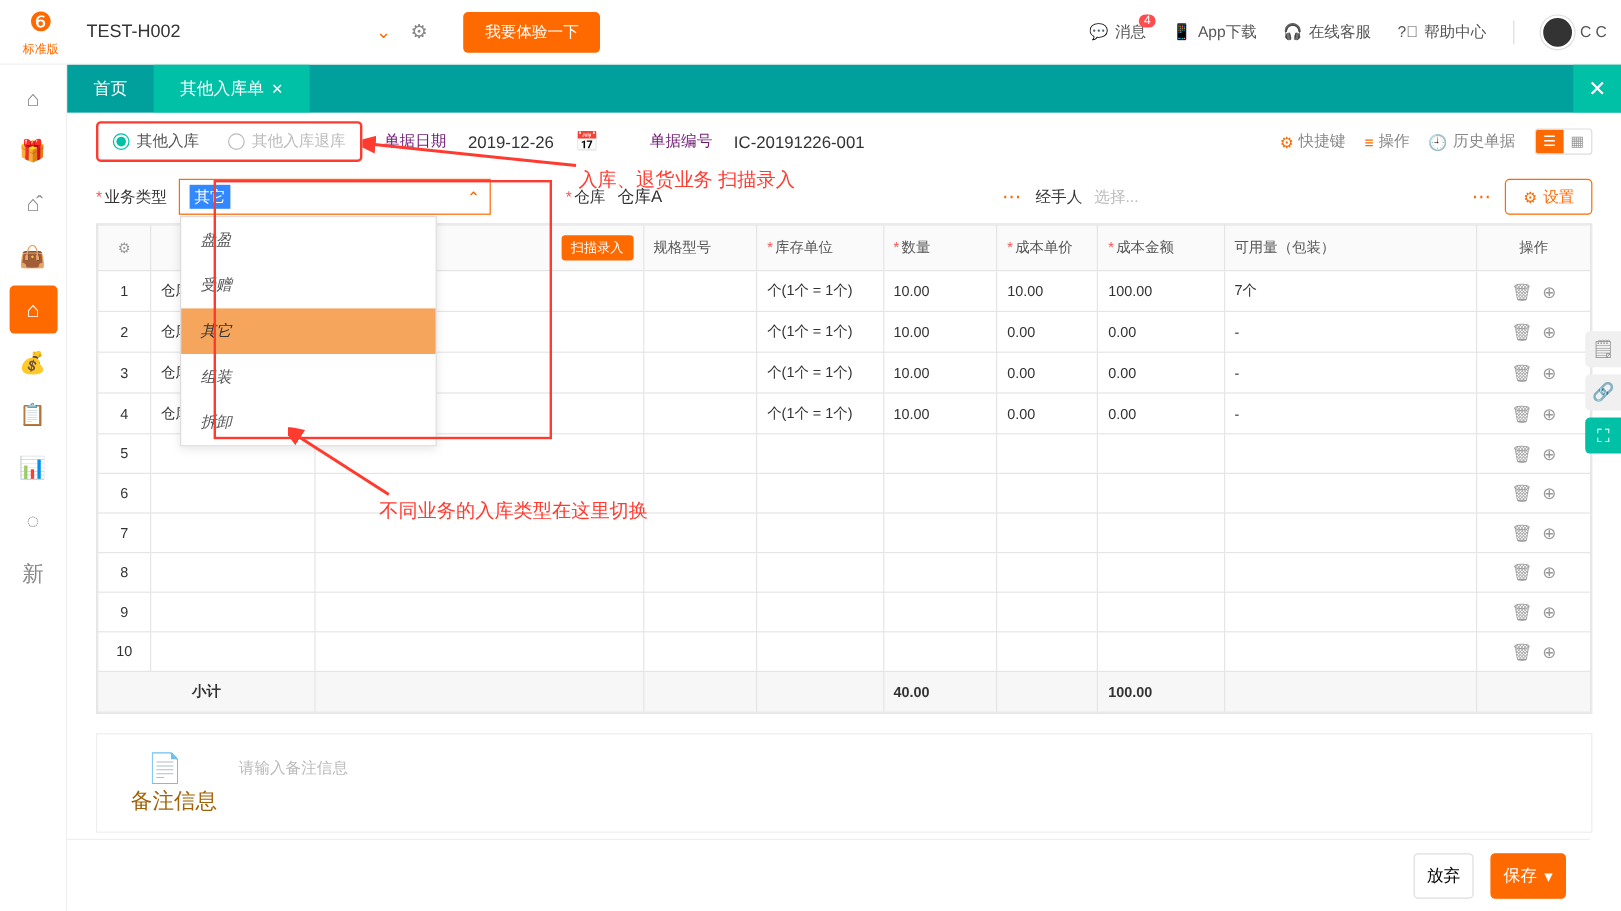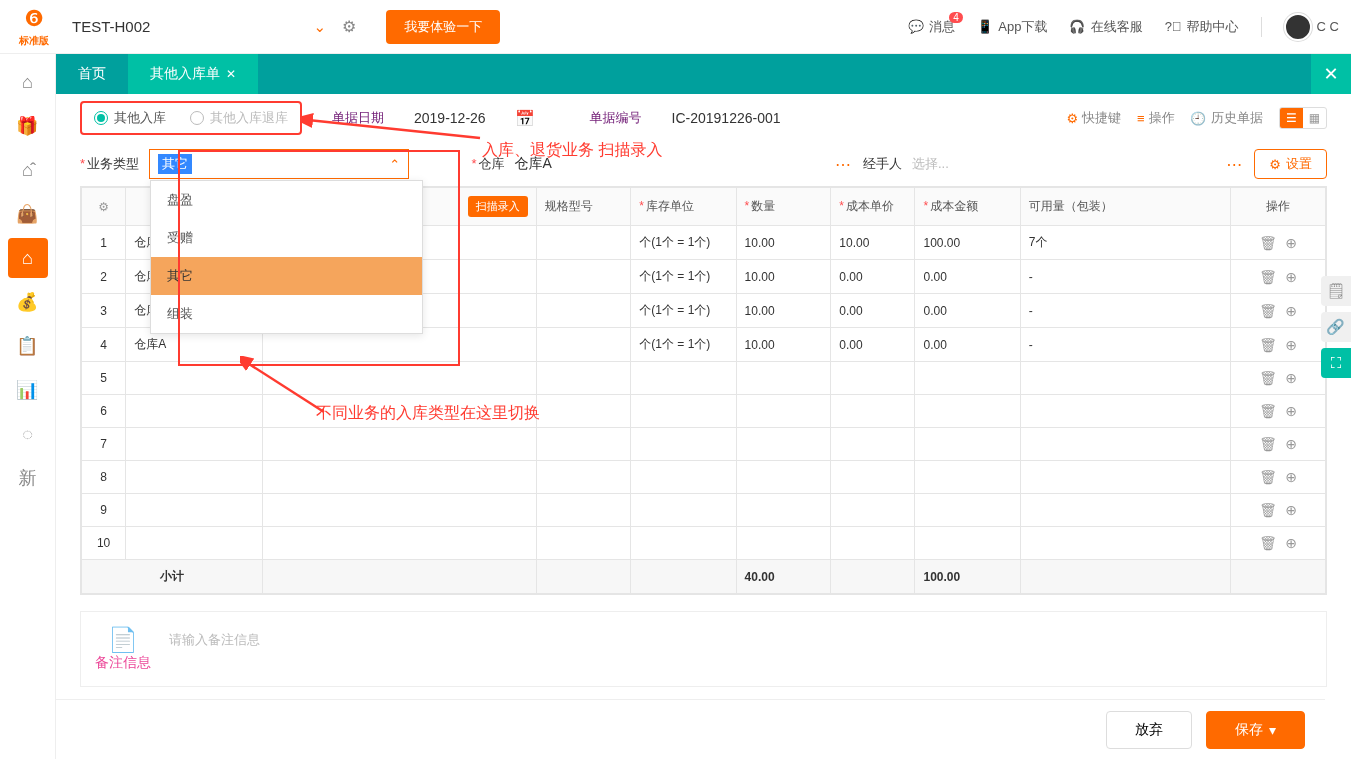--- a/index.html
+++ b/index.html
@@ -2,21 +2,21 @@
 <html><head>
 <meta charset="utf-8">
 <style>
 * { margin: 0; padding: 0; box-sizing: border-box; font-family: "Microsoft YaHei", Arial, sans-serif; }
 body { background: #fff; font-size: 13px; color: #333; overflow: hidden; width: 1351px; height: 759px; position: relative; }
 
 
 .top-header { height: 54px; display: flex; align-items: center; padding: 0 12px; border-bottom: 1px solid #eee; }
 .logo-area { width: 44px; text-align: center; }
 .logo-icon { font-size: 22px; color: #ff6a00; display: block; }
-.logo-text { font-size: 10px; color: #ff6a00; font-weight: bold; }
+.logo-text { font-size: 10px; color: #ff6a00; }
 .org-select { width: 270px; margin-left: 8px; display: flex; align-items: center; justify-content: space-between; font-size: 15px; padding: 0 8px; }
 .org-select .chev { color: #ff6a00; }
 .gear-top { margin-left: 8px; color: #888; font-size: 16px; }
 .try-btn { margin-left: 30px; background: #ff6a00; color: #fff; border: none; padding: 8px 18px; border-radius: 4px; font-size: 13px; cursor: pointer; }
 .top-right { margin-left: auto; display: flex; align-items: center; gap: 22px; color: #555; font-size: 13px; }
 .top-right-item { display: flex; align-items: center; gap: 5px; cursor: pointer; position: relative; }
 .badge { position: absolute; top: -6px; right: -8px; background: #ff4d4f; color: #fff; border-radius: 8px; font-size: 10px; padding: 0 4px; min-width: 14px; text-align: center; }
 .avatar { width: 28px; height: 28px; border-radius: 50%; background: #333; border: 2px solid #fff; box-shadow: 0 0 0 1px #ddd; display: inline-block; }
 .divider-v { width: 1px; height: 20px; background: #ddd; }
 
@@ -27,21 +27,21 @@
 
 
 .tabs-bar { position: absolute; left: 56px; right: 0; top: 54px; height: 40px; background: #00a09d; display: flex; align-items: center; }
 .tab { padding: 0 22px; height: 40px; display: flex; align-items: center; color: #fff; font-size: 14px; cursor: pointer; }
 .tab.active { background: #00c0a5; }
 .tab-close { margin-left: 6px; font-size: 12px; }
 .tabs-close-all { margin-left: auto; width: 40px; height: 40px; display: flex; align-items: center; justify-content: center; background: #00c0a5; color: #fff; font-size: 18px; cursor: pointer; }
 
 
 .main { position: absolute; left: 56px; right: 0; top: 94px; bottom: 0; background: #fff; overflow: hidden; }
-.form-row1 { height: 48px; display: flex; align-items: center; padding: 0 24px; gap: 30px; position: relative; }
+.form-row1 { height: 48px; display: flex; align-items: center; padding: 0 24px; gap: 18px; position: relative; }
 .radio-group { display: flex; gap: 24px; align-items: center; border: 2px solid #ff3b30; padding: 6px 12px; border-radius: 4px; }
 .radio-opt { display: flex; align-items: center; gap: 6px; font-size: 13px; color: #555; cursor: pointer; }
 .radio-circle { width: 14px; height: 14px; border: 1px solid #bbb; border-radius: 50%; display: inline-flex; align-items: center; justify-content: center; }
 .radio-circle.checked { border-color: #00c0a5; }
 .radio-circle.checked::after { content: ''; width: 8px; height: 8px; background: #00c0a5; border-radius: 50%; }
 .label-gray { color: #701a75; font-size: 13px; }
 .field-val { color: #333; font-size: 14px; }
 .cal-icon { color: #ff6a00; font-size: 16px; }
 .right-tools { margin-left: auto; display: flex; align-items: center; gap: 16px; color: #888; font-size: 13px; }
 .tool-link { display: flex; align-items: center; gap: 4px; cursor: pointer; }
@@ -56,53 +56,53 @@
 .select-box.open { border-color: #ff6a00; }
 .select-box .sel-val { background: #3388ff; color: #fff; padding: 1px 4px; font-size: 13px; }
 .select-box .chev { color: #ff6a00; }
 .warehouse-val { font-size: 14px; color: #333; }
 .ellipsis-btn { color: #ff6a00; font-size: 16px; cursor: pointer; margin-left: auto; }
 .form-col { display: flex; align-items: center; gap: 10px; flex: 1; }
 .setting-btn { border: 1px solid #ff6a00; color: #ff6a00; background: #fff; padding: 5px 14px; border-radius: 4px; font-size: 13px; display: flex; align-items: center; gap: 5px; cursor: pointer; }
 .placeholder-txt { color: #bbb; }
 
 
-.dropdown { position: absolute; top: 30px; left: 0; width: 273px; background: #fff; border: 1px solid #ddd; box-shadow: 0 2px 8px rgba(0,0,0,0.1); z-index: 50; }
+.dropdown { position: absolute; top: 30px; left: 0; width: 214px; background: #fff; border: 1px solid #ddd; box-shadow: 0 2px 8px rgba(0,0,0,0.1); z-index: 50; font-style: italic; }
 .dropdown-item { padding: 10px 16px; font-size: 13px; color: #555; cursor: pointer; }
 .dropdown-item.hover { background: #f5a55c; color: #333; }
 .red-box-2 { position: absolute; border: 2px solid #ff3b30; left: 178px; top: 150px; width: 282px; height: 216px; pointer-events: none; z-index: 60; }
 .annotation-1 { position: absolute; left: 482px; top: 140px; color: #ff3b30; font-size: 16px; z-index: 70; }
-.annotation-2 { position: absolute; left: 316px; top: 403px; color: #ff3b30; font-size: 16px; z-index: 70; }
+.annotation-2 { position: absolute; left: 316px; top: 416px; color: #ff3b30; font-size: 16px; z-index: 70; }
 .arrow-1 { position: absolute; left: 302px; top: 112px; width: 180px; height: 30px; z-index: 65; pointer-events: none; }
 .arrow-2 { position: absolute; left: 240px; top: 356px; width: 90px; height: 60px; z-index: 65; pointer-events: none; }
 
 
 .table-wrap { margin: 0 24px; border: 1px solid #e5e5e5; position: relative; }
 .tbl { width: 100%; border-collapse: collapse; font-size: 12px; }
 .tbl th, .tbl td { border: 1px solid #e5e5e5; padding: 8px 8px; text-align: left; height: 32px; }
 .tbl th { background: #fafafa; font-weight: normal; color: #555; }
 .tbl th .req { color: #ff4d4f; }
 .tbl .col-idx { width: 42px; text-align: center; }
 .tbl .col-gear { width: 42px; text-align: center; color: #999; }
 .tbl .col-ops { width: 90px; text-align: center; }
 .scan-btn { background: #ff6a00; color: #fff; border: none; padding: 3px 8px; border-radius: 3px; font-size: 11px; float: right; }
 .op-icon { color: #999; margin: 0 4px; cursor: pointer; font-size: 14px; }
 .tbl .subtotal td { background: #f7f7f7; font-weight: bold; }
 
 
 .remark-area { margin: 16px 24px 0; display: flex; gap: 18px; align-items: flex-start; border: 1px solid #eee; padding: 14px; }
 .remark-icon-box { text-align: center; color: #00c0a5; }
 .remark-icon-box .ic { font-size: 24px; display: block; }
-.remark-icon-box .lbl { font-size: 14px; color: #ec4899; margin-top: 4px; }
+.remark-icon-box .lbl { font-size: 18px; color: #a16207; margin-top: 4px; margin-left: 14px; }
 .remark-input { flex: 1; border: none; outline: none; color: #333; font-size: 13px; padding: 6px 0; }
 .remark-input::placeholder { color: #bbb; }
 
 
 .bottom-bar { position: absolute; bottom: 0; left: 56px; right: 26px; height: 60px; background: #fff; display: flex; align-items: center; justify-content: flex-end; gap: 14px; padding: 0 20px; border-top: 1px solid #eee; }
-.btn { padding: 9px 28px; border-radius: 4px; font-size: 14px; cursor: pointer; border: 1px solid #ddd; background: #fff; }
+.btn { padding: 9px 10px; border-radius: 4px; font-size: 14px; cursor: pointer; border: 1px solid #ddd; background: #fff; }
 .btn.outline-orange { border-color: #ff6a00; color: #ff6a00; }
 .btn.solid-orange { background: #ff6a00; color: #fff; border-color: #ff6a00; display: flex; align-items: center; gap: 6px; }
 
 
 .right-float { position: absolute; right: 0; top: 276px; width: 30px; display: flex; flex-direction: column; gap: 6px; }
 .right-float span { width: 30px; height: 30px; background: #f0f0f0; color: #888; display: flex; align-items: center; justify-content: center; border-radius: 4px 0 0 4px; font-size: 15px; cursor: pointer; }
 .right-float span.active { background: #00c0a5; color: #fff; }
 </style>
 </head>
 <body>
@@ -211,20 +211,21 @@
     <div class="form-col">
       <span><span class="req">*</span><span>业务类型</span></span>
       <div class="select-box open">
         <span class="sel-val">其它</span>
         <span class="chev">⌃</span>
         <div class="dropdown">
           <div class="dropdown-item">盘盈</div>
           <div class="dropdown-item">受赠</div>
           <div class="dropdown-item hover">其它</div>
           <div class="dropdown-item">组装</div>
+          <div class="dropdown-item">拆卸</div>
         </div>
       </div>
     </div>
     <div class="form-col">
       <span><span class="req">*</span><span>仓库</span></span>
       <span class="warehouse-val">仓库A</span>
       <span class="ellipsis-btn">⋯</span>
     </div>
     <div class="form-col">
       <span>经手人</span>

